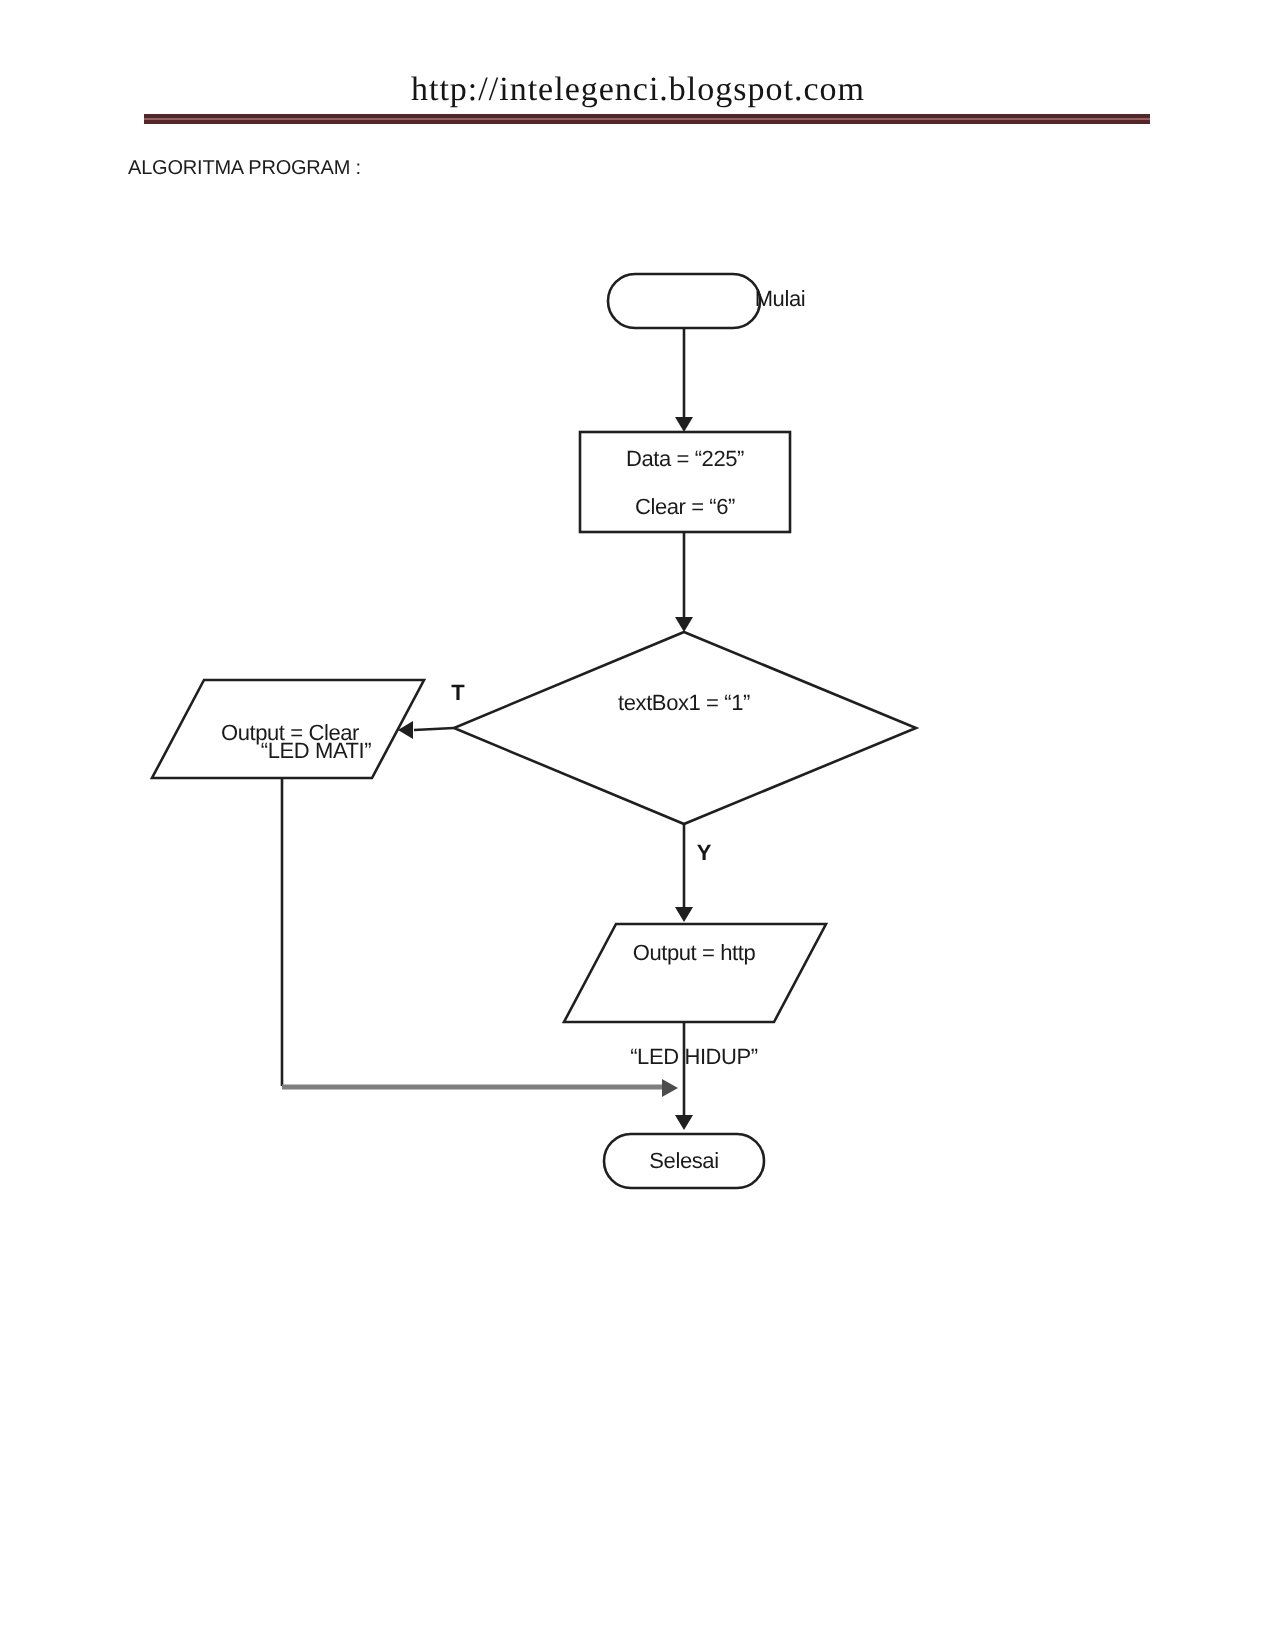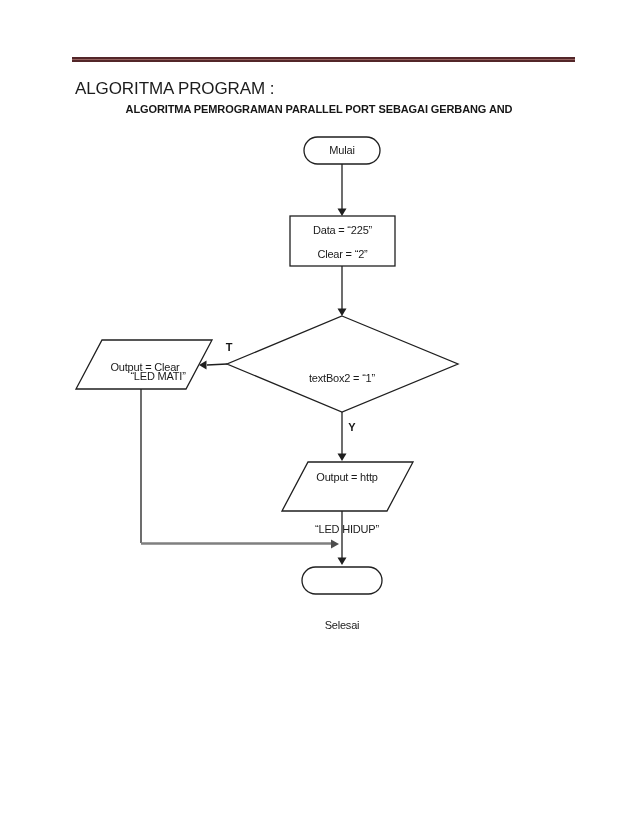--- a/index.html
+++ b/index.html
@@ -29,23 +29,23 @@
     top: 57px;
     width: 503px;
     height: 5px;
     box-sizing: border-box;
     border-top: 2px solid #532629;
     border-bottom: 2px solid #532629;
     background: #96625f;
   }
   .intro {
     position: absolute;
-    left: 75px;
+    left: 64px;
     top: 79px;
-    font-size: 17px;
+    font-size: 10px;
     letter-spacing: -0.1px;
     color: #1c1c1c;
   }
   .doc-title {
     position: absolute;
     top: 103px;
     left: 0;
     width: 100%;
     text-align: center;
     font-weight: bold;
@@ -73,24 +73,24 @@
     text-align: center;
     color: #161616;
     white-space: nowrap;
   }
 </style>
 </head>
 <body>
 
 <div class="page">
 
+  <div class="hdr-url">http://intelegenci.blogspot.com</div>
   <div class="divider"></div>
 
   <div class="intro">ALGORITMA PROGRAM :</div>
-  <div class="doc-title">ALGORITMA PEMROGRAMAN PARALLEL PORT SEBAGAI GERBANG AND</div>
 
   <svg class="fc-svg" width="638" height="826" viewBox="0 0 638 826">
     <g stroke="#1f1f1f" stroke-width="1.3" fill="none">
 
       <rect x="304" y="137" width="76" height="27" rx="13.5" ry="13.5" fill="#ffffff"></rect>
 
       <line x1="342" y1="164" x2="342" y2="209"></line>
 
       <rect x="290" y="216" width="105" height="50" fill="#ffffff"></rect>
 
@@ -118,31 +118,31 @@
     <g fill="#1f1f1f" stroke="none">
       <polygon points="342,216 337.5,208.5 346.5,208.5"></polygon>
       <polygon points="342,316 337.5,308.5 346.5,308.5"></polygon>
       <polygon points="199,365 206.5,360.5 206.5,369.5"></polygon>
       <polygon points="342,461 337.5,453.5 346.5,453.5"></polygon>
       <polygon points="342,565 337.5,557.5 346.5,557.5"></polygon>
       <polygon points="339,544 331,539.5 331,548.5" fill="#4d4d4d"></polygon>
     </g>
   </svg>
 
-  <div class="fc-text" style="left:304px; top:143px; width:76px;">Mulai</div>
+  <div class="fc-text" style="left:304px; top:143px; width:76px;padding-left:48px;">Mulai</div>
 
   <div class="fc-text" style="left:290px; top:223px; width:105px;">Data = “225”</div>
-  <div class="fc-text" style="left:290px; top:247px; width:105px;">Clear = “2”</div>
+  <div class="fc-text" style="left:290px; top:247px; width:105px;">Clear = “6”</div>
 
-  <div class="fc-text" style="left:262px; top:371px; width:160px;">textBox2 = “1”</div>
+  <div class="fc-text" style="left:262px; top:345px; width:160px;">textBox1 = “1”</div>
 
   <div class="fc-branch" style="left:221px; top:341px; width:16px;">T</div>
   <div class="fc-branch" style="left:344px; top:421px; width:16px;">Y</div>
 
   <div class="fc-text" style="left:85px; top:360px; width:120px;">Output = Clear</div>
   <div class="fc-text" style="left:98px; top:369px; width:120px;">“LED MATI”</div>
 
   <div class="fc-text" style="left:287px; top:470px; width:120px;">Output = http</div>
   <div class="fc-text" style="left:287px; top:522px; width:120px;">“LED HIDUP”</div>
 
-  <div class="fc-text" style="left:302px; top:574px; width:80px;margin-top:44px;">Selesai</div>
+  <div class="fc-text" style="left:302px; top:574px; width:80px;">Selesai</div>
 
 </div>
 
 </body></html>

